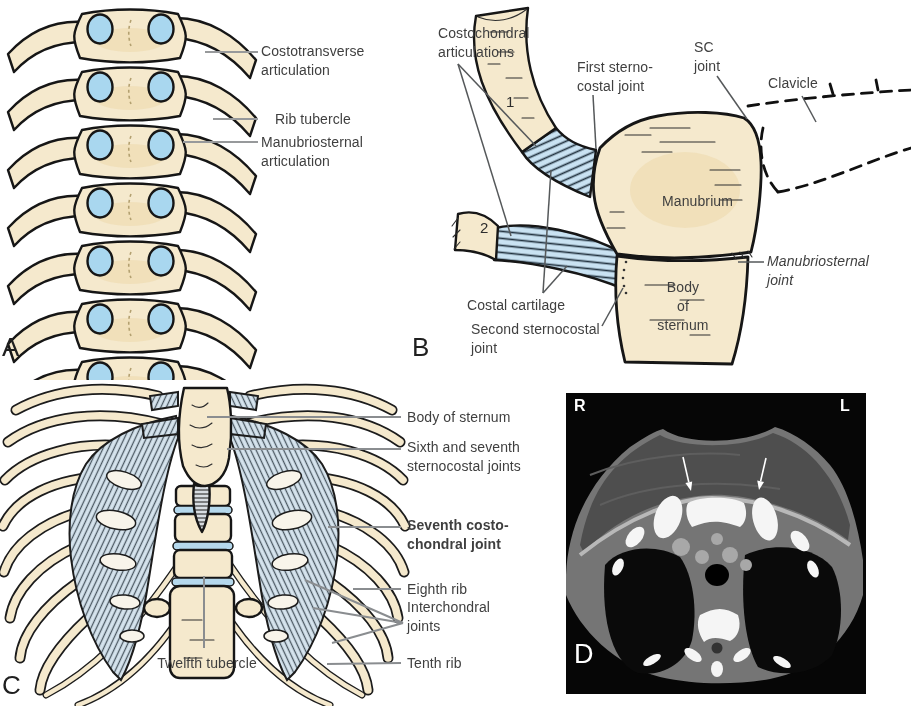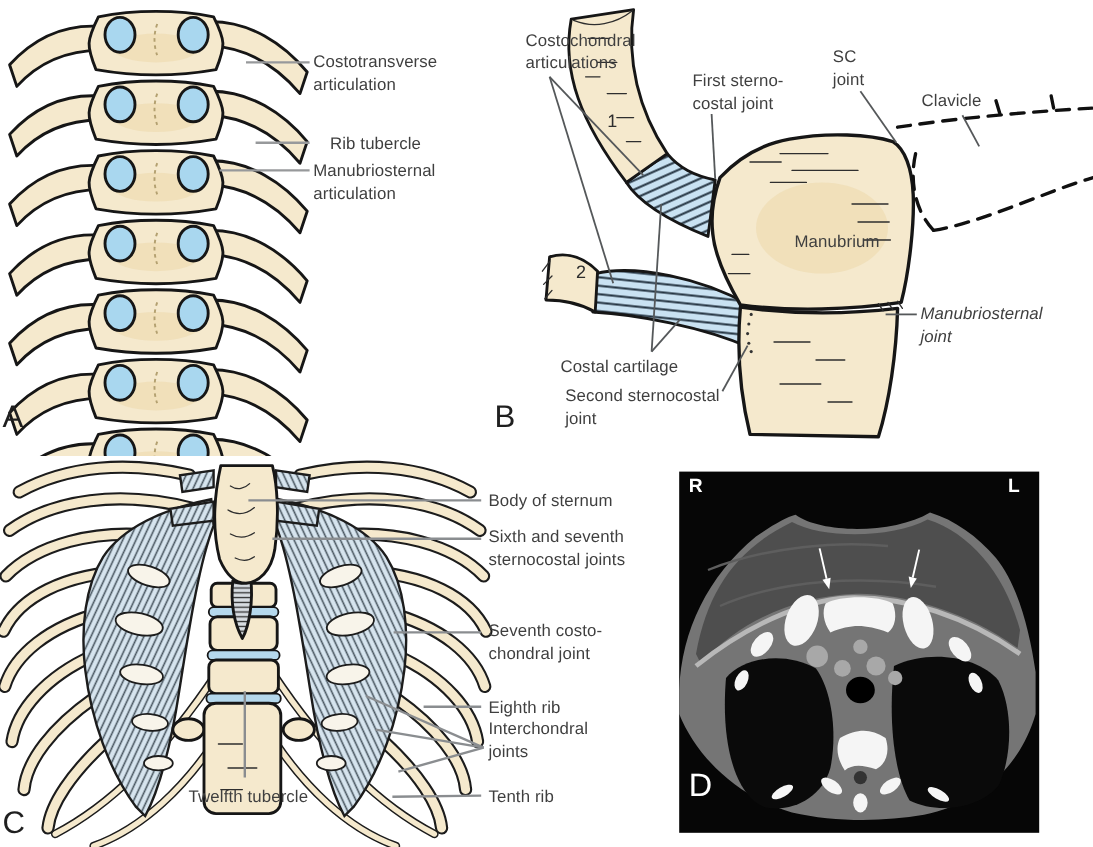--- a/index.html
+++ b/index.html
@@ -142,20 +142,23 @@
 costal joint</div>
     <div class="label" style="left:284px;top:38px;">SC
 joint</div>
     <div class="label" style="left:358px;top:74px;">Clavicle</div>
     <div class="label center" style="left:223px;top:192px;width:100px;text-align:right;">Manubrium</div>
     <div class="label" style="left:357px;top:252px;font-style:italic;">Manubriosternal
 joint</div>
     <div class="label" style="left:57px;top:296px;">Costal cartilage</div>
     <div class="label" style="left:61px;top:320px;">Second sternocostal
 joint</div>
+    <div class="label center" style="left:233px;top:278px;width:80px;">Body
+of
+sternum</div>
     <div class="num-label" style="left:96px;top:93px;">1</div>
     <div class="num-label" style="left:70px;top:219px;">2</div>
     <div class="panel-letter" style="left:2px;top:332px;">B</div>
   </div>
 
   <div class="panel" id="panel-c" style="left:0;top:380px;width:545px;height:326px;">
     <svg width="545" height="326" viewBox="0 0 545 326">
       <defs>
         <pattern id="pC-hatch" width="5" height="5" patternUnits="userSpaceOnUse" patternTransform="rotate(65)">
           <rect class="pat-bgC" width="5" height="5"></rect>
@@ -238,21 +241,21 @@
         <line class="leadC" x1="305" y1="200" x2="403" y2="243"></line>
         <line class="leadC" x1="313" y1="228" x2="403" y2="243"></line>
         <line class="leadC" x1="332" y1="263" x2="403" y2="243"></line>
         <line class="leadC" x1="327" y1="284" x2="401" y2="283"></line>
         <line class="leadC" x1="204" y1="196" x2="204" y2="268"></line>
       </g>
     </svg>
     <div class="label" style="left:407px;top:28px;">Body of sternum</div>
     <div class="label" style="left:407px;top:58px;">Sixth and seventh
 sternocostal joints</div>
-    <div class="label" style="left:407px;top:136px;">Seventh costo-
+    <div class="label" style="left:407px;top:136px;font-weight:bold;">Seventh costo-
 chondral joint</div>
     <div class="label" style="left:407px;top:200px;">Eighth rib</div>
     <div class="label" style="left:407px;top:218px;">Interchondral
 joints</div>
     <div class="label" style="left:407px;top:274px;">Tenth rib</div>
     <div class="label center" style="left:142px;top:274px;width:130px;">Twelfth tubercle</div>
     <div class="panel-letter" style="left:2px;top:290px;">C</div>
   </div>
 
   <div class="panel" id="panel-d" style="left:560px;top:385px;width:350px;height:321px;">

